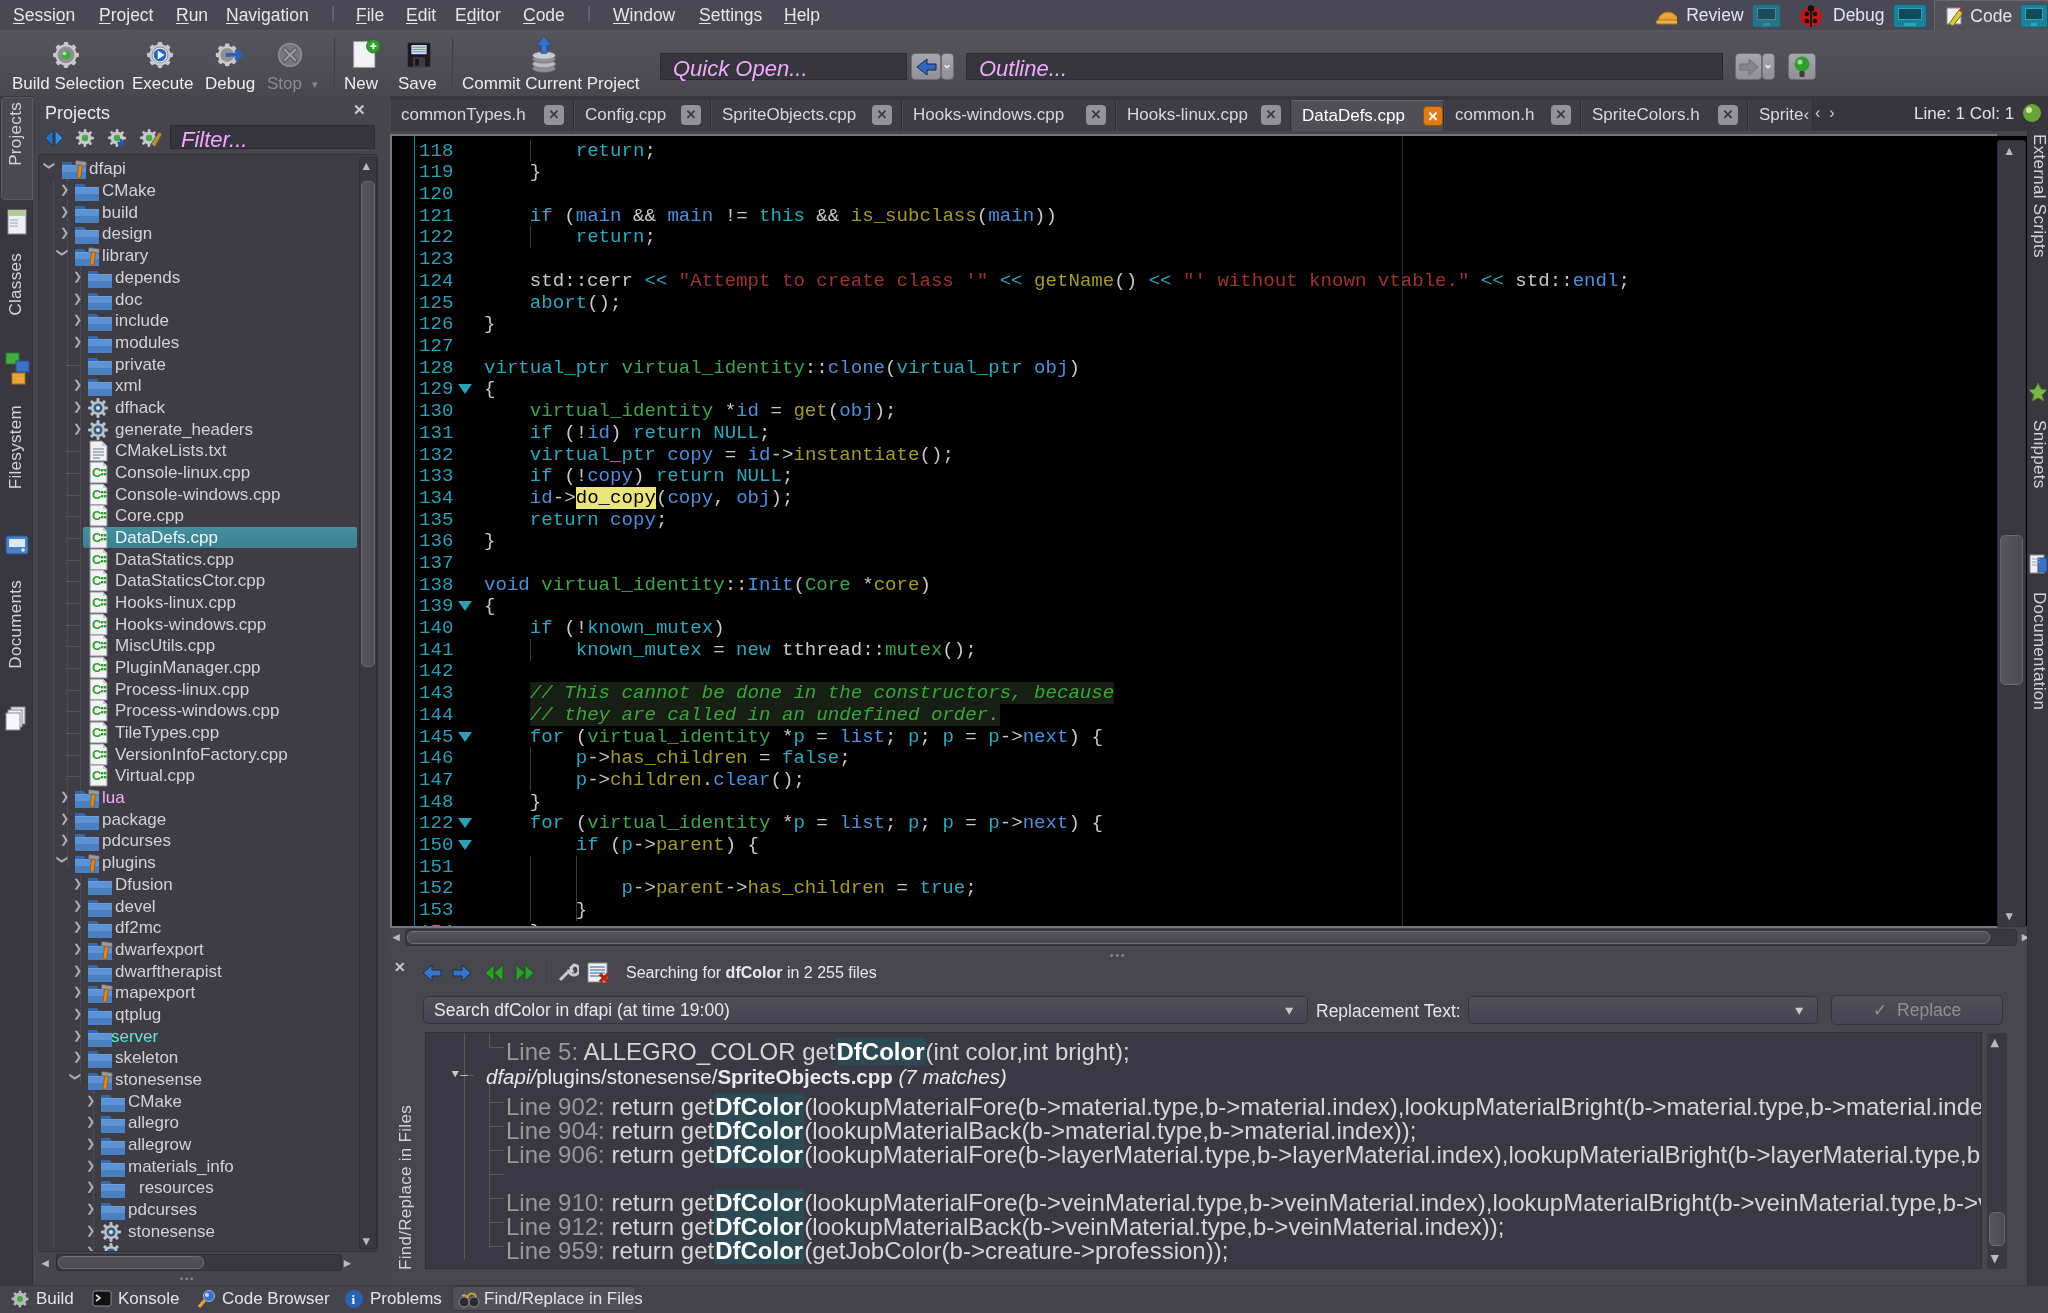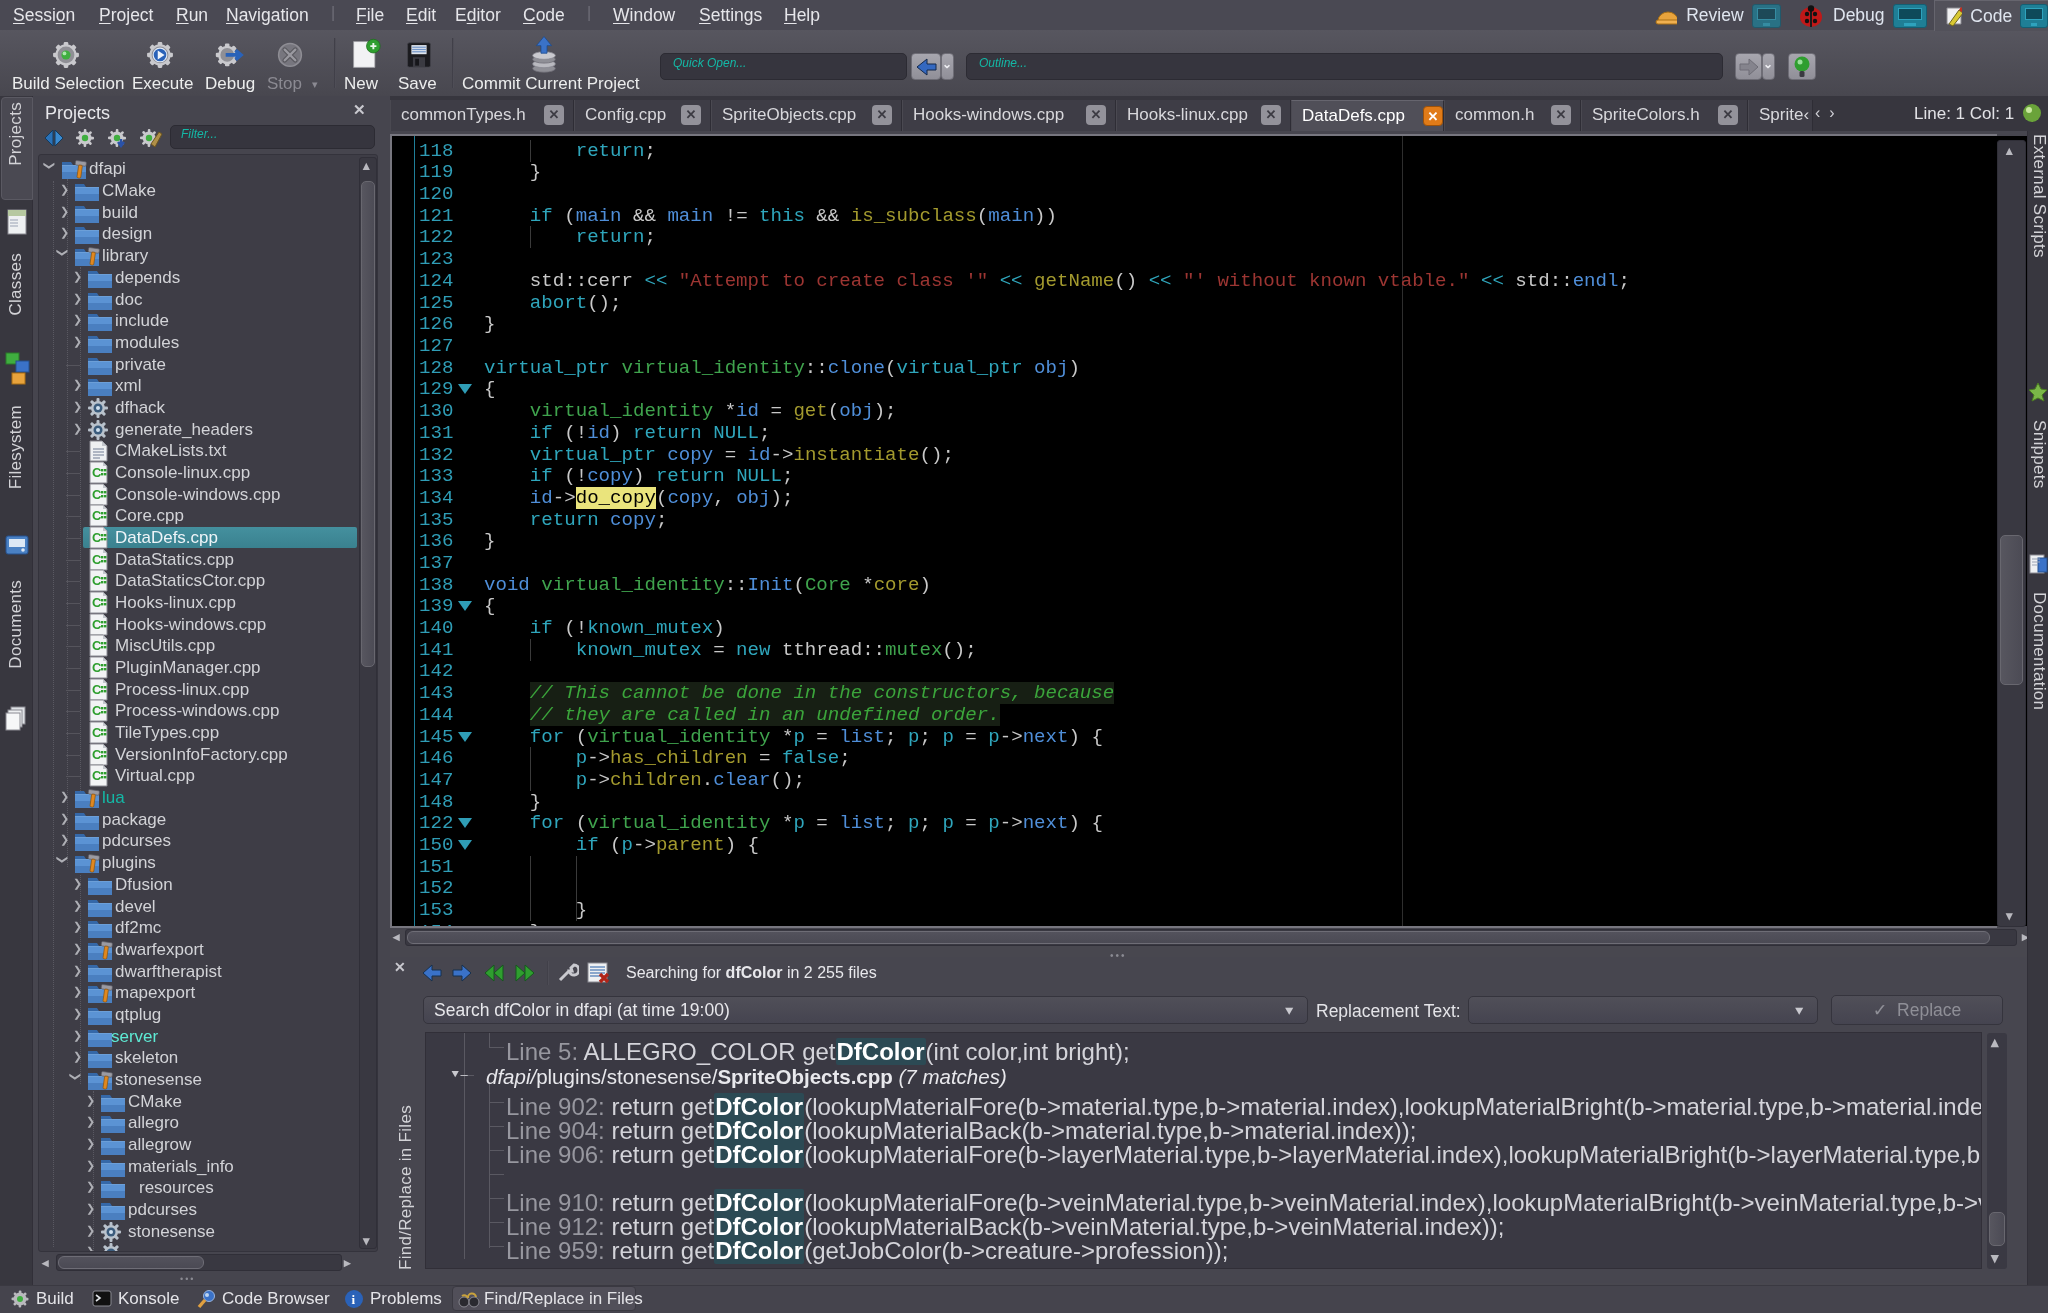--- a/index.html
+++ b/index.html
@@ -7,21 +7,21 @@
 .mi{position:absolute;top:5px;font-size:17.5px;color:#e6e6ea}
 .mi u{text-decoration-thickness:1px;text-underline-offset:2px}
 .msep{position:absolute;top:4px;color:#6f6e77;font-size:16px}
 #toolbar{left:0;top:30px;width:2048px;height:66px;background:linear-gradient(#57565f,#48474f)}
 .lbtn{position:absolute;background:linear-gradient(#a7a6ae,#908f98);border:1px solid #6e6d76;border-radius:4px}
 .tblab{position:absolute;font-size:17px;color:#eceded;white-space:nowrap}
 .tblab.dis{color:#8b8a92}
 .tbico{position:absolute}
 .tbico.big{transform:scale(.76);transform-origin:top center}
 .tbsep{position:absolute;top:8px;width:2px;height:50px;background:linear-gradient(90deg,#3a3942,#55545d)}
-.inputbox{position:absolute;background:#36353e;border:1px solid #2c2b33;border-radius:5px;color:#14b8a6;font-style:italic;font-size:12px}
+.inputbox{position:absolute;background:#36353e;border:1px solid #2c2b33;border-radius:0;color:#f0abfc;font-style:italic;font-size:22px}
 .area{position:absolute;top:0;height:31px;display:flex;align-items:center;font-size:17.5px;color:#dfe5ef}
 .scrico{display:inline-block;width:34px;height:24px;background:#1f7f96;border:1px solid #145f73;border-radius:3px;margin-left:8px;position:relative}
 .scrico:before{content:"";position:absolute;left:4px;top:3px;right:4px;bottom:7px;background:#0e4a5a;border:1px solid #2ea3bd}
 .scrico:after{content:"";position:absolute;left:10px;bottom:1px;right:10px;height:3px;background:#2ea3bd}
 #lstrip{left:0;top:96px;width:33px;height:1189px;background:#38373f;border-right:1px solid #312f38}
 .vtabL{position:absolute;writing-mode:vertical-rl;transform:rotate(180deg);font-size:17px;color:#d3d3d7;letter-spacing:.3px}
 .vtabR{position:absolute;writing-mode:vertical-rl;font-size:17px;color:#d3d3d7;letter-spacing:.3px}
 #rstrip{left:2027px;top:131px;width:21px;height:1154px;background:#38373f;border-left:1px solid #312f38}
 #lpanel{left:33px;top:96px;width:357px;height:1189px;background:#46454e}
 #ptree{position:absolute;left:38px;top:154px;width:340px;height:1098px;background:#3e3d46;border:1px solid #34333c;border-radius:3px;overflow:hidden}
@@ -591,21 +591,21 @@
 <svg class="tico" style="left:35px;top:632px" width="26" height="22" viewBox="0 0 26 22">
         <path d="M1 4 h9 l2 3 h13 v13 a1 1 0 0 1 -1 1 h-22 a1 1 0 0 1 -1 -1 z" fill="#3568a8"></path>
         <path d="M1 8 h24 v-1 h-24 z" fill="#6c9fd8"></path>
         <rect x="1" y="8" width="24" height="6" fill="#5b93d4"></rect>
         <rect x="1" y="14" width="24" height="7" fill="#4a7fc0"></rect>
         <g transform="translate(12,0) rotate(8)">
           <rect x="3" y="2" width="11" height="4.5" rx="1.2" fill="#9a9aa2" stroke="#5a5a62" stroke-width="0.7"></rect>
           <rect x="6.6" y="6" width="3.8" height="13" rx="1.2" fill="#e0881f" stroke="#8a5410" stroke-width="0.7"></rect>
         </g>
       </svg>
-<span class="trow" style="left:63px;top:633px;color:#14b8a6">lua</span>
+<span class="trow" style="left:63px;top:633px;color:#f0abfc">lua</span>
 <span class="texp" style="left:21px;top:657px">❯</span>
 <svg class="tico" style="left:35px;top:654px" width="26" height="22" viewBox="0 0 26 22">
         <path d="M1 4 h9 l2 3 h13 v13 a1 1 0 0 1 -1 1 h-22 a1 1 0 0 1 -1 -1 z" fill="#3568a8"></path>
         <path d="M1 8 h24 v-1 h-24 z" fill="#6c9fd8"></path>
         <rect x="1" y="8" width="24" height="6" fill="#5b93d4"></rect>
         <rect x="1" y="14" width="24" height="7" fill="#4a7fc0"></rect>
       </svg>
 <span class="trow" style="left:63px;top:655px;color:#d2d3d7">package</span>
 <span class="texp" style="left:21px;top:678px">❯</span>
 <svg class="tico" style="left:35px;top:675px" width="26" height="22" viewBox="0 0 26 22">
@@ -917,20 +917,21 @@
 <div class="lnum" style="top:654.6px;left:27px">148</div>
 <div class="cline" style="top:654.6px">    }</div>
 <div class="lnum" style="top:676.3px;left:27px">122</div>
 <div class="fold" style="left:66px;top:682px"></div>
 <div class="cline" style="top:676.3px">    <span class="k">for</span> (<span class="g">virtual_identity</span> *<span class="k">p</span> = <span class="b">list</span>; <span class="k">p</span>; <span class="k">p</span> = <span class="k">p</span>-&gt;<span class="b">next</span>) {</div>
 <div class="lnum" style="top:698.0px;left:27px">150</div>
 <div class="fold" style="left:66px;top:704px"></div>
 <div class="cline" style="top:698.0px">        <span class="k">if</span> (<span class="k">p</span>-&gt;<span class="o">parent</span>) {</div>
 <div class="lnum" style="top:719.8px;left:27px">151</div>
 <div class="lnum" style="top:741.4px;left:27px">152</div>
+<div class="cline" style="top:741.4px">            <span class="k">p</span>-&gt;<span class="o">parent</span>-&gt;<span class="o">has_children</span> = <span class="k">true</span>;</div>
 <div class="lnum" style="top:763.1px;left:27px">153</div>
 <div class="cline" style="top:763.1px">        }</div>
 <div class="lnum" style="top:784.8px;left:27px">154</div>
 <div class="cline" style="top:784.8px">    }</div>
 <div class="iguide" style="left:138px;top:4px;height:22px"></div>
 <div class="iguide" style="left:138px;top:90px;height:22px"></div>
 <div class="iguide" style="left:138px;top:503px;height:22px"></div>
 <div class="iguide" style="left:138px;top:611px;height:22px"></div>
 <div class="iguide" style="left:138px;top:633px;height:22px"></div>
 <div class="iguide" style="left:138px;top:720px;height:22px"></div>

